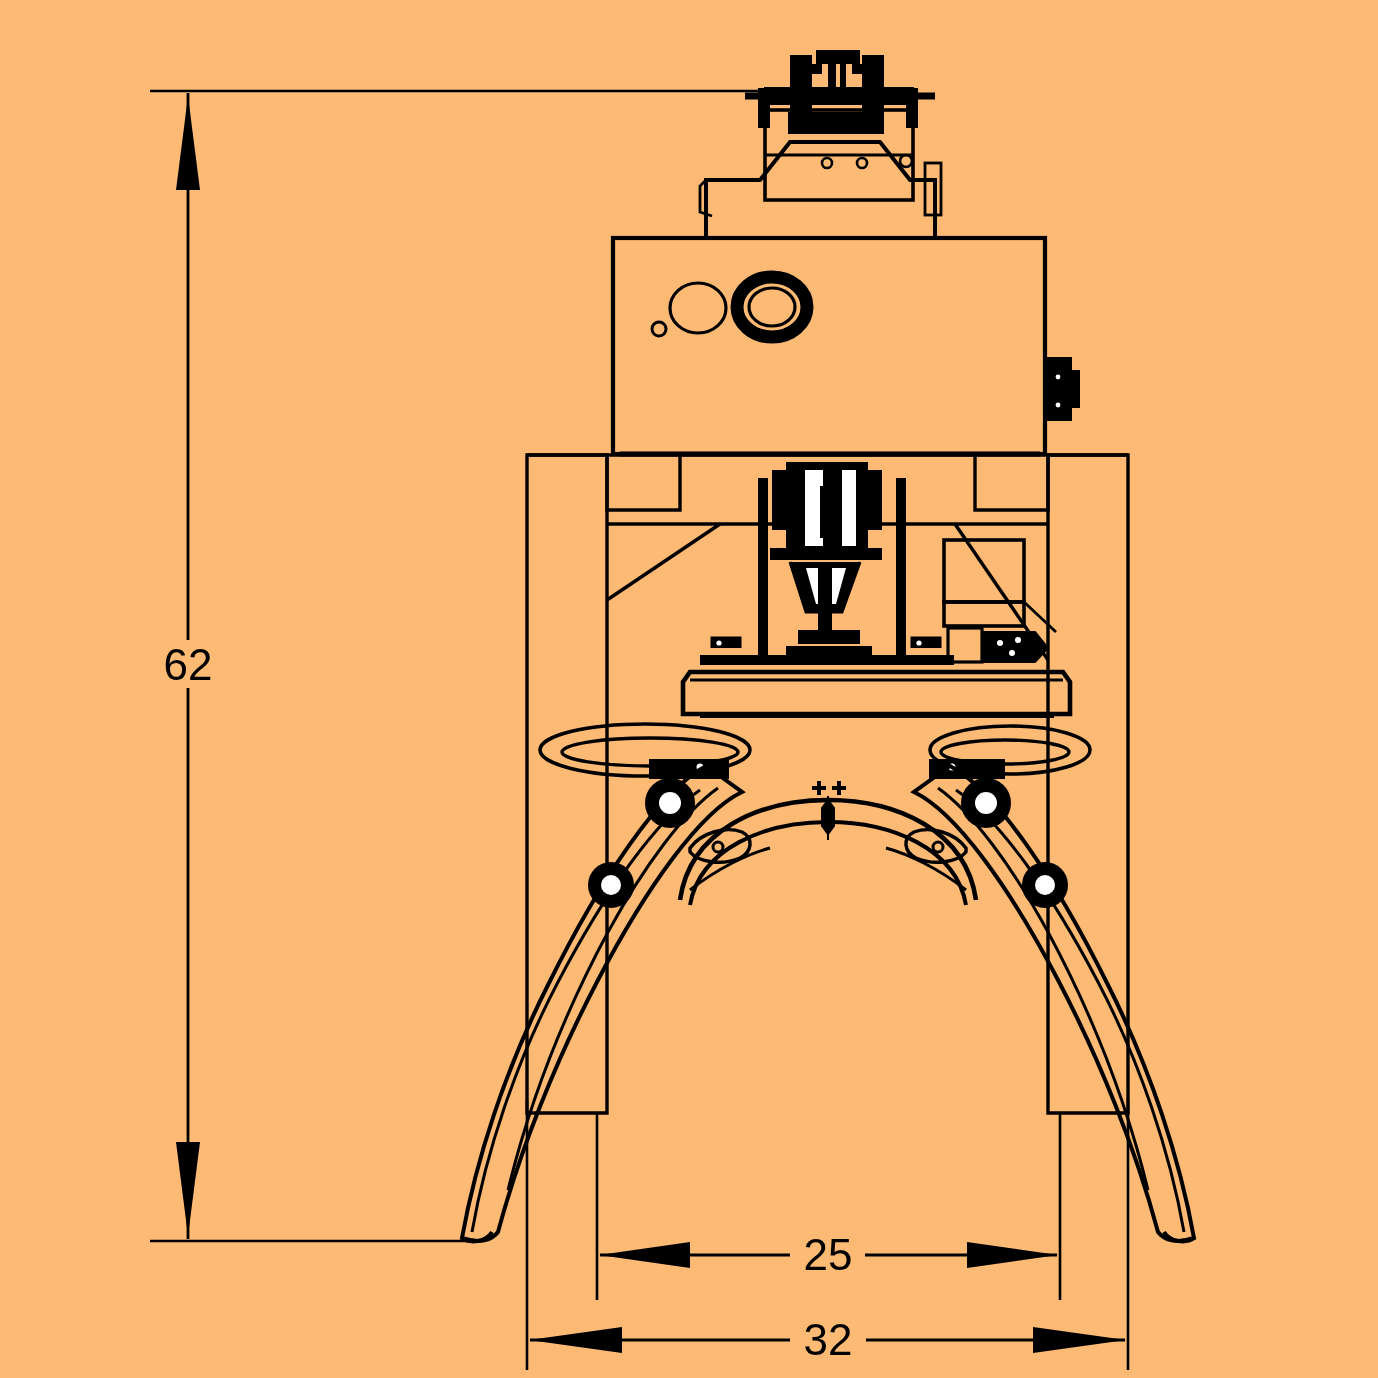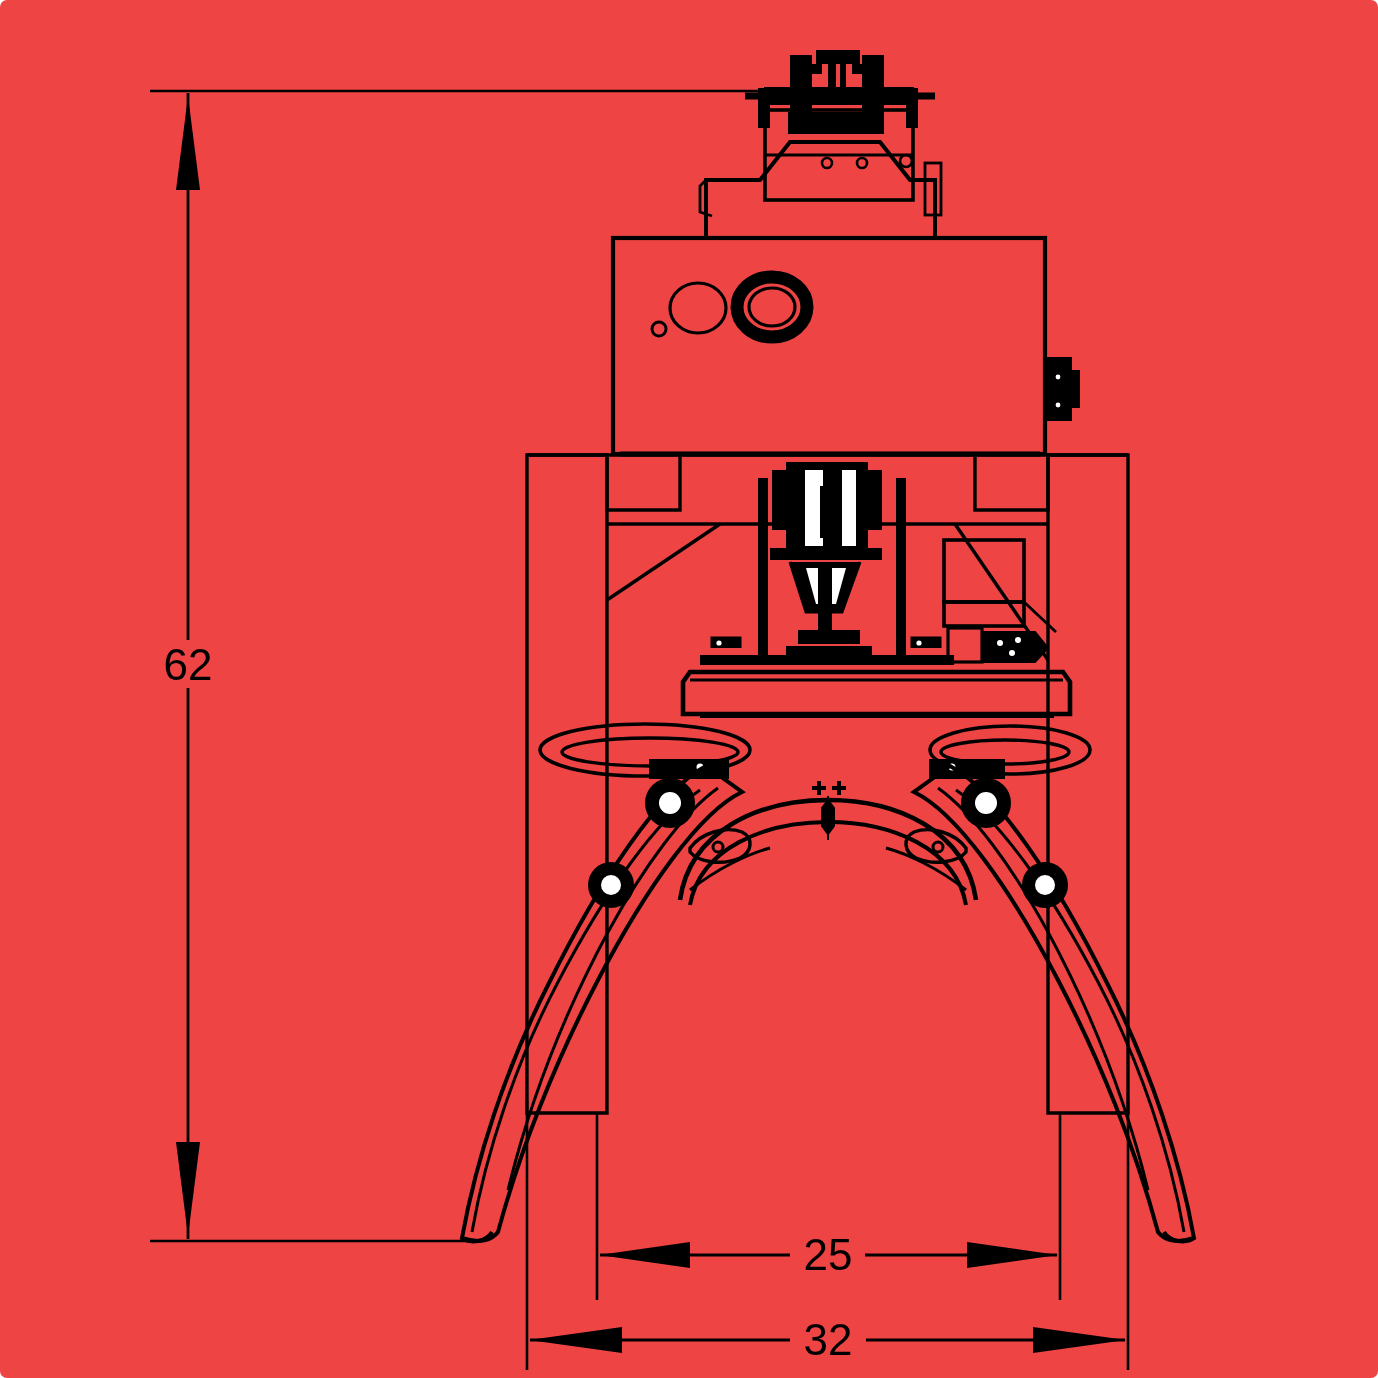--- a/index.html
+++ b/index.html
@@ -1,17 +1,17 @@
 <!DOCTYPE html>
 <html><head>
 <meta charset="utf-8">
 <style>
   html,body{margin:0;padding:0;background:#ffffff;}
   body{width:1378px;height:1378px;overflow:hidden;font-family:"Liberation Sans",sans-serif;}
-  #sheet{position:relative;width:1378px;height:1378px;background:#ef4444;border-radius:7px;}
+  #sheet{position:relative;width:1378px;height:1378px;background:#fdba74;}
   svg{display:block;}
   .dimtext{font-family:"Liberation Sans",sans-serif;font-size:44px;fill:#000;}
 </style>
 </head>
 <body>
 
 <div id="sheet">
 <svg width="1378" height="1378" viewBox="0 0 1378 1378">
 
   <g fill="none" stroke="#000" stroke-width="3.4" stroke-linejoin="miter" stroke-linecap="butt">

